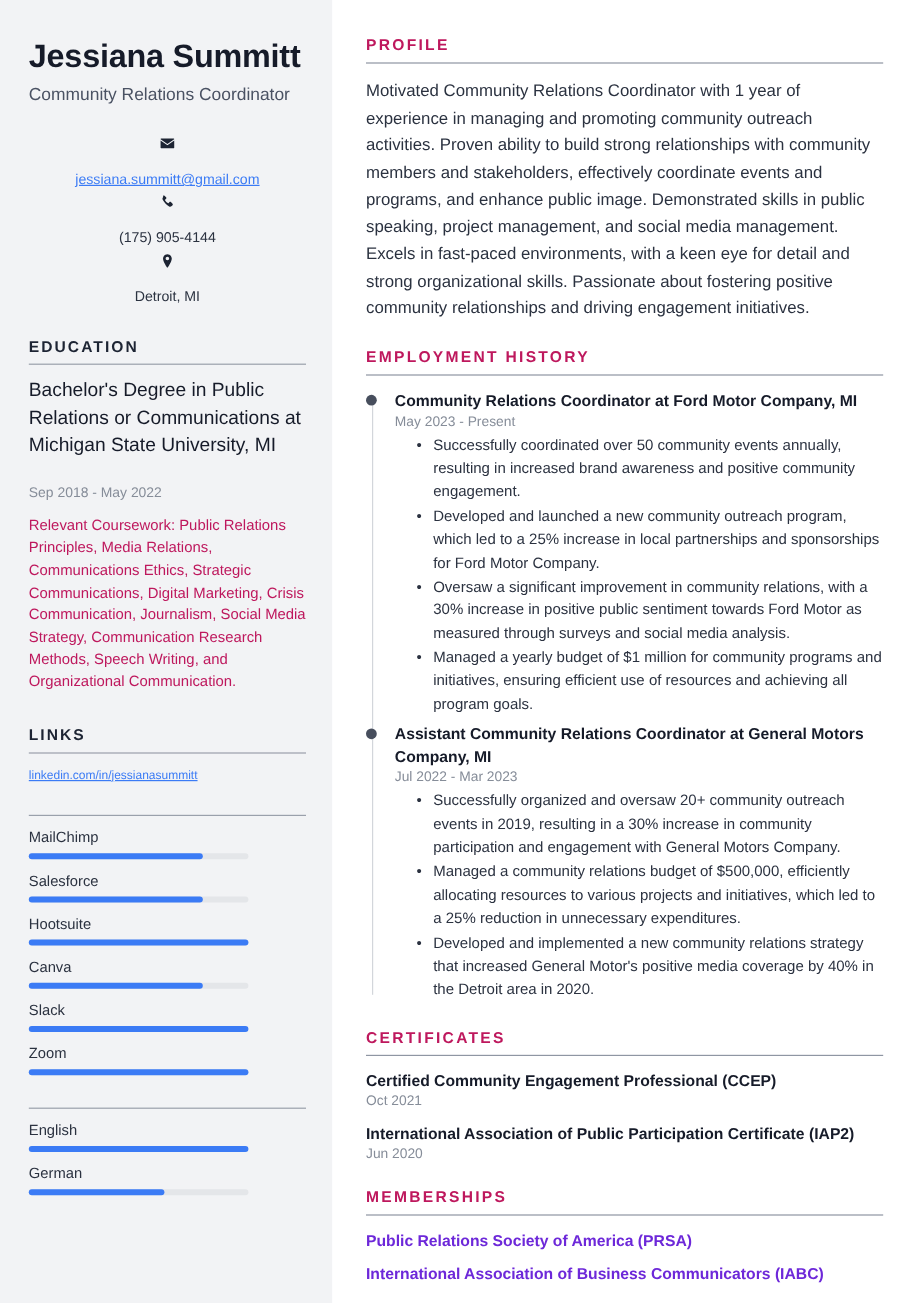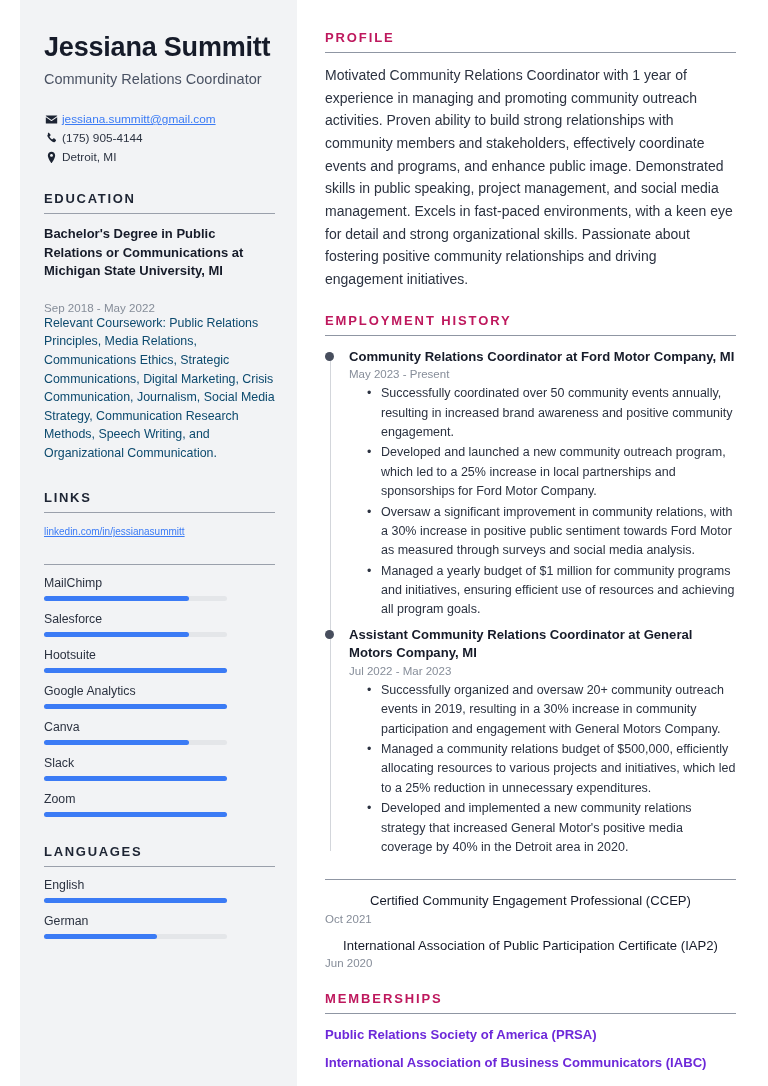--- a/index.html
+++ b/index.html
@@ -2,21 +2,21 @@
 <html><head>
 <meta charset="utf-8">
 <style>
   * { box-sizing: border-box; margin: 0; padding: 0; }
   html, body {
     width: 768px; height: 1086px;
     background: #ffffff;
     font-family: "Liberation Sans", sans-serif;
     -webkit-font-smoothing: antialiased;
   }
-  .page { position: relative; width: 768px; height: 1086px; display: flex; background:#fff; overflow:hidden;padding-left:20px; }
+  .page { position: relative; width: 768px; height: 1086px; display: flex; background:#fff; overflow:hidden; }
 
   
   .sidebar {
     width: 277px;
     background: #f2f3f5;
     padding: 32px 22px 0 24px;
     flex: 0 0 277px;
   }
   .name {
     font-size: 27px;
@@ -28,24 +28,25 @@
   .job-title {
     margin-top: 4px;
     font-size: 14.5px;
     line-height: 1.55;
     color: #4a5263;
   }
   .contact { margin-top: 22px; }
   .contact-row {
     display: flex;
     align-items: center;
-    gap: 4px;
+    gap: 16px;
     margin-bottom: 5px;
     font-size: 11.8px;
     color: #2b3240;
+    flex-direction: column;
   }
   .contact-row .ic {
     width: 14px; height: 14px;
     display: inline-flex; align-items: center; justify-content: center;
     flex: 0 0 14px;
     color: #1d2433;
   }
   .contact-row .ic svg { display:block; }
   .contact-row a.mail {
     color: #3b7bf5;
@@ -58,35 +59,35 @@
     font-size: 13px;
     font-weight: 700;
     letter-spacing: 1.7px;
     color: #1d2433;
     padding-bottom: 7px;
   }
   .rule { height: 1px; background: #9aa0ab; width: 100%; }
 
   .edu-degree {
     margin-top: 11px;
-    font-size: 13px;
-    font-weight: 700;
+    font-size: 16px;
+    font-weight: 400;
     line-height: 1.43;
     color: #161b29;
   }
   .edu-date {
     margin-top: 20px;
     font-size: 11.6px;
     color: #868d99;
   }
   .edu-desc {
-    margin-top: 0;
+    margin-top: 12px;
     font-size: 12.4px;
     line-height: 1.5;
-    color: #0c4a6e;
+    color: #be185d;
   }
 
   .link-item {
     display: block;
     margin-top: 13px;
     font-size: 10px;
     color: #3b7bf5;
     text-decoration: underline;
   }
 
@@ -170,24 +171,23 @@
   .bullets li:before {
     content: "•";
     position: absolute;
     left: -14px;
     color: #2b3240;
   }
 
   .entry { margin-top: 12px; }
   .entry-title {
     font-size: 13.1px;
-    font-weight: 400;
+    font-weight: 700;
     color: #161b29;
     line-height: 1.4;
-    text-align: center;
   }
   .entry-date {
     margin-top: 2px;
     font-size: 11.5px;
     color: #868d99;
   }
   .mem-item {
     margin-top: 13px;
     font-size: 13.1px;
     font-weight: 700;
@@ -260,47 +260,40 @@
             <i style="width: 79%;"></i>
           </div>
       </div>
       <div class="skill">
         <div class="skill-label">Hootsuite</div>
         <div class="bar">
             <i style="width: 100%;"></i>
           </div>
       </div>
       <div class="skill">
-        <div class="skill-label">Google Analytics</div>
+        <div class="skill-label">Canva</div>
+        <div class="bar">
+            <i style="width: 79%;"></i>
+          </div>
+      </div>
+      <div class="skill">
+        <div class="skill-label">Slack</div>
         <div class="bar">
             <i style="width: 100%;"></i>
           </div>
       </div>
       <div class="skill">
-        <div class="skill-label">Canva</div>
-        <div class="bar">
-            <i style="width: 79%;"></i>
-          </div>
-      </div>
-      <div class="skill">
-        <div class="skill-label">Slack</div>
+        <div class="skill-label">Zoom</div>
         <div class="bar">
             <i style="width: 100%;"></i>
           </div>
       </div>
-      <div class="skill">
-        <div class="skill-label">Zoom</div>
-        <div class="bar">
-            <i style="width: 100%;"></i>
-          </div>
-      </div>
     </section>
 
     <section class="sb-section">
-      <div class="sb-head">LANGUAGES</div>
       <div class="rule"></div>
 
       <div class="skill">
         <div class="skill-label">English</div>
         <div class="bar">
             <i style="width: 100%;"></i>
           </div>
       </div>
       <div class="skill">
         <div class="skill-label">German</div>
@@ -343,20 +336,21 @@
             <li>Successfully organized and oversaw 20+ community outreach events in 2019, resulting in a 30% increase in community participation and engagement with General Motors Company.</li>
             <li>Managed a community relations budget of $500,000, efficiently allocating resources to various projects and initiatives, which led to a 25% reduction in unnecessary expenditures.</li>
             <li>Developed and implemented a new community relations strategy that increased General Motor's positive media coverage by 40% in the Detroit area in 2020.</li>
           </ul>
         </div>
 
       </div>
     </section>
 
     <section class="m-section">
+      <div class="m-head">CERTIFICATES</div>
       <div class="m-rule"></div>
       <div class="entry">
         <div class="entry-title">Certified Community Engagement Professional (CCEP)</div>
         <div class="entry-date">Oct 2021</div>
       </div>
       <div class="entry">
         <div class="entry-title">International Association of Public Participation Certificate (IAP2)</div>
         <div class="entry-date">Jun 2020</div>
       </div>
     </section>

